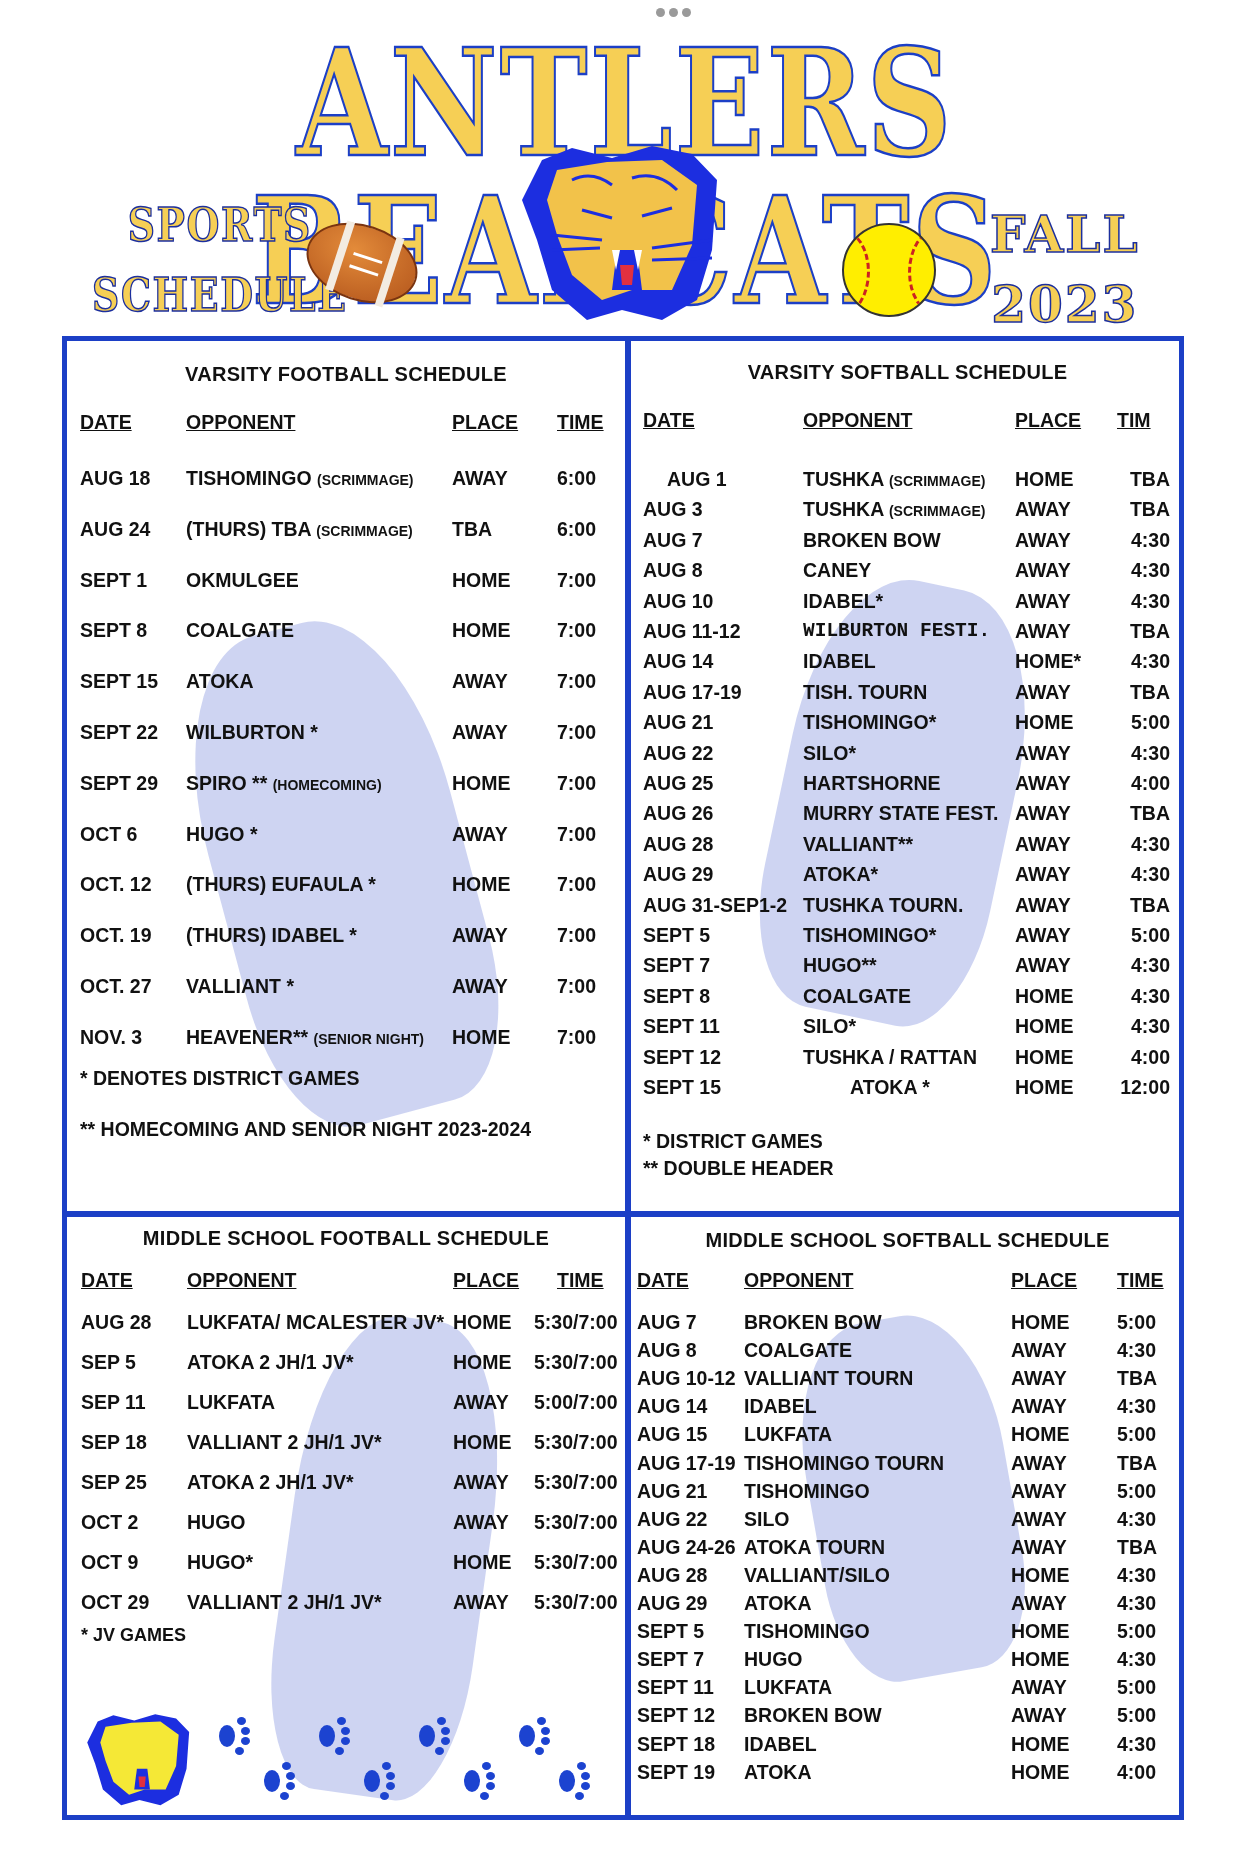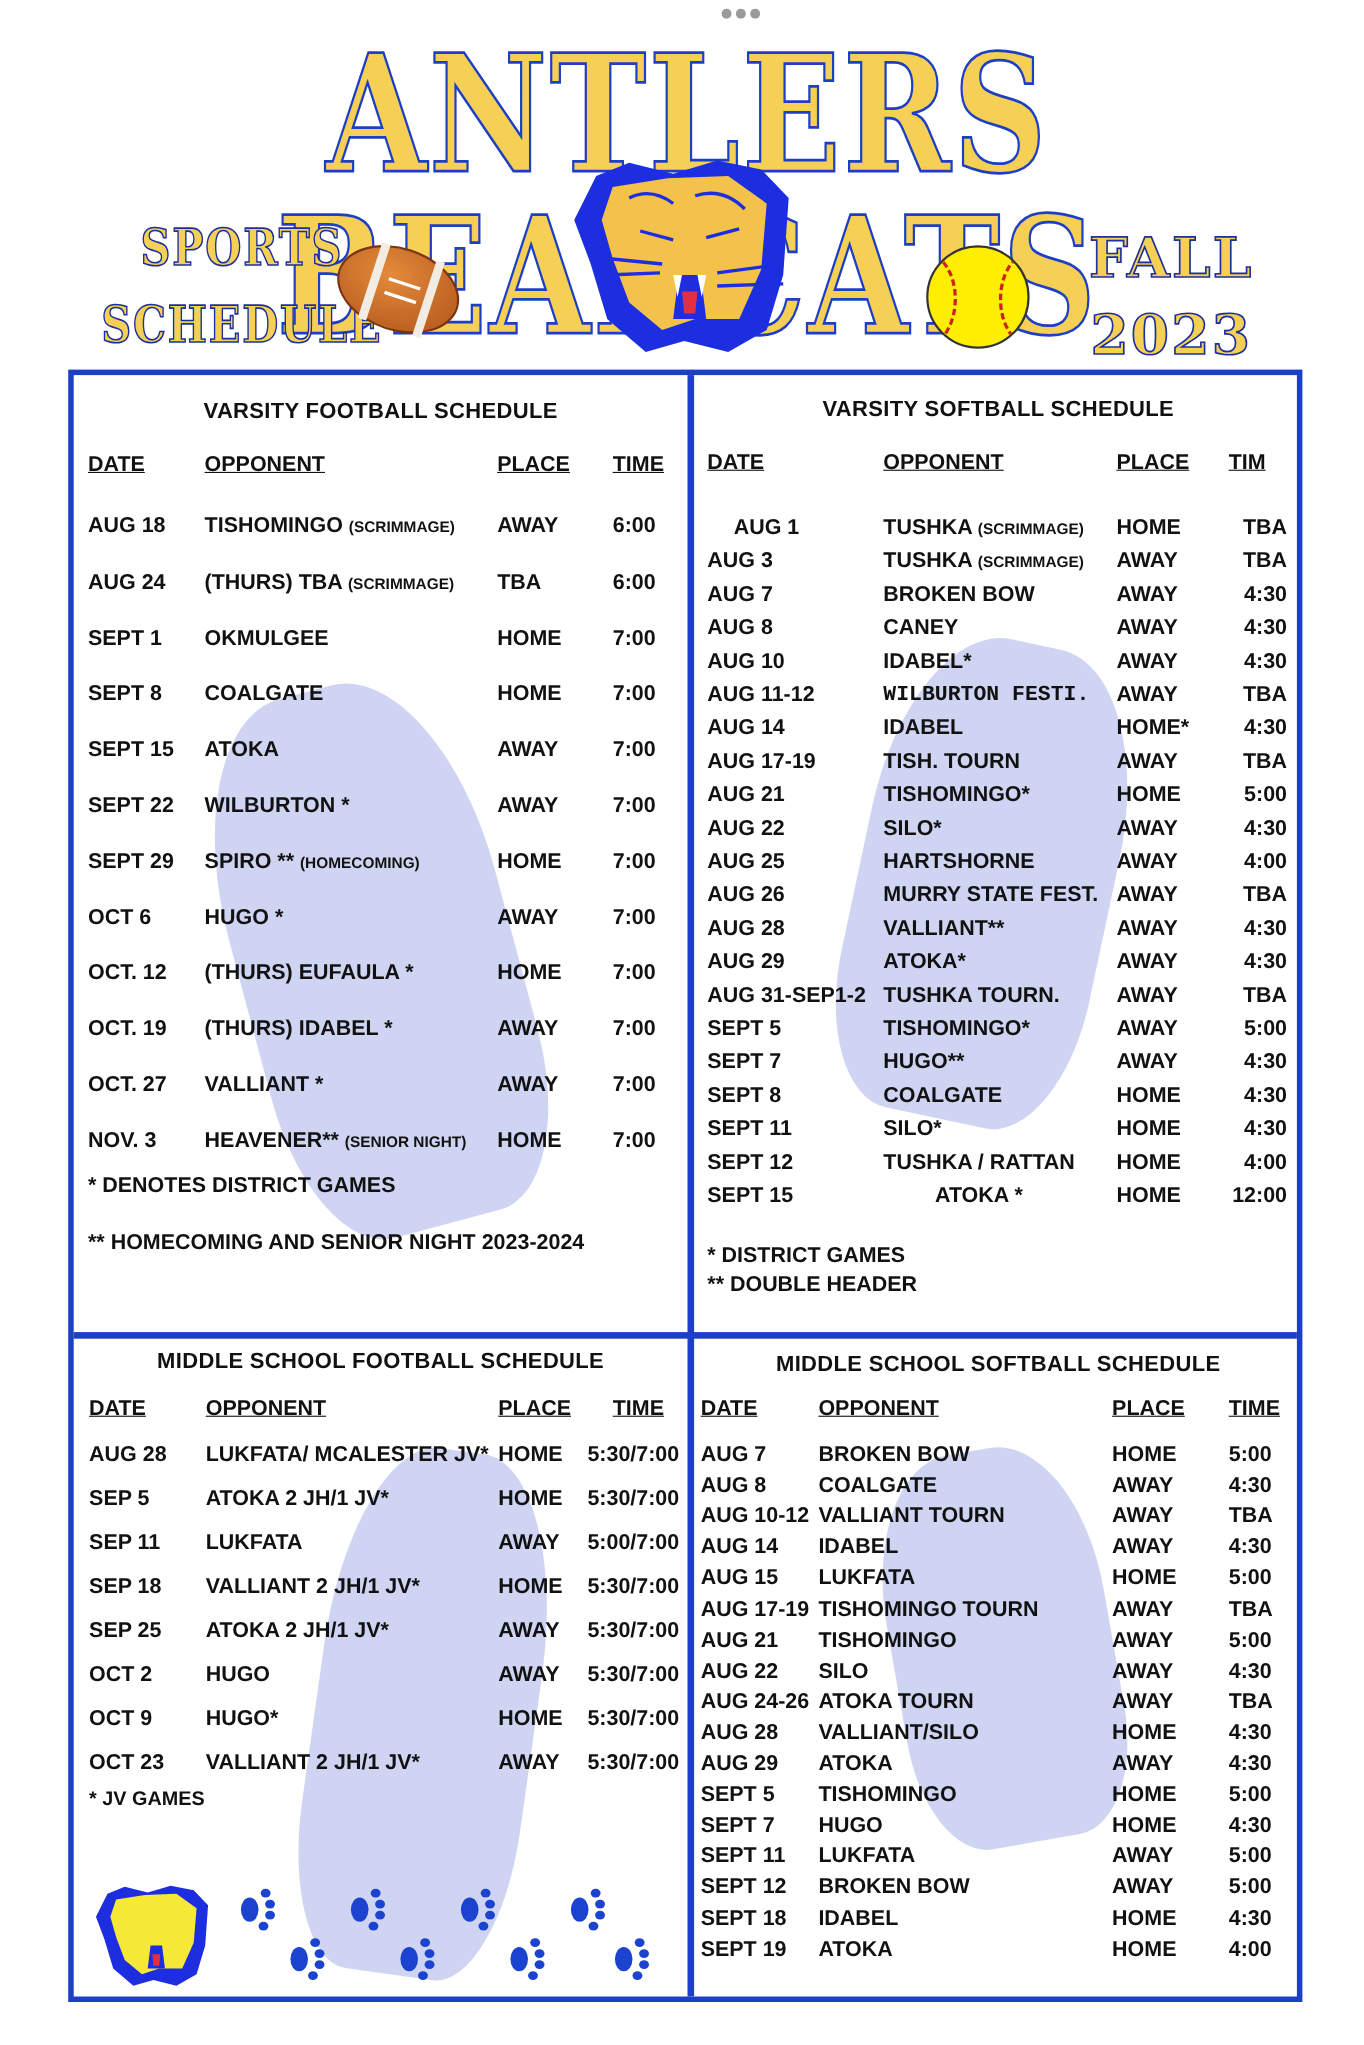--- a/index.html
+++ b/index.html
@@ -351,21 +351,21 @@
           <span style="left: 386px;">AWAY</span>
           <span style="left: 467px;">5:30/7:00</span>
         </div>
         <div class="row" style="top: 334px;">
           <span style="left: 14px;">OCT 9</span>
           <span style="left: 120px;">HUGO*</span>
           <span style="left: 386px;">HOME</span>
           <span style="left: 467px;">5:30/7:00</span>
         </div>
         <div class="row" style="top: 374px;">
-          <span style="left: 14px;">OCT 23</span>
+          <span style="left: 14px;">OCT 29</span>
           <span style="left: 120px;">VALLIANT 2 JH/1 JV*</span>
           <span style="left: 386px;">AWAY</span>
           <span style="left: 467px;">5:30/7:00</span>
         </div>
       </div>
     <div class="note" style="left:14px;top:408px;font-size:18px;">* JV GAMES</div>
     <svg style="position:absolute;left:15px;top:490px;" width="115" height="105" viewBox="0 0 220 185">
       <path d="M30 20 L60 8 L100 18 L140 6 L180 14 L205 40 L200 110 L185 160 L150 180 L110 170 L75 180 L40 150 L25 100 L10 60 Z" fill="#1c2ee0"></path>
       <path d="M45 30 L95 22 L150 20 L185 45 L180 105 L160 150 L120 150 L90 160 L60 135 L45 95 L35 60 Z" fill="#f5e836"></path>
       <path d="M105 110 L125 110 L130 150 L100 150 Z" fill="#1c2ee0"></path>

